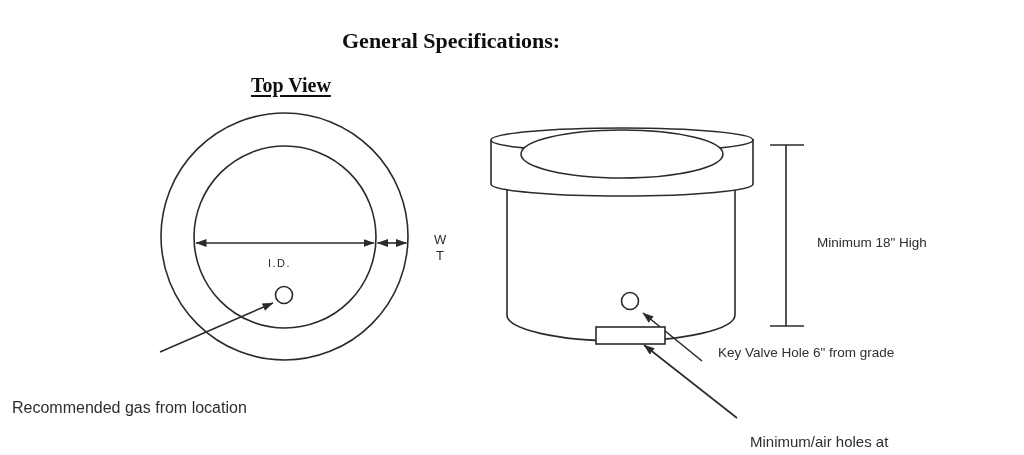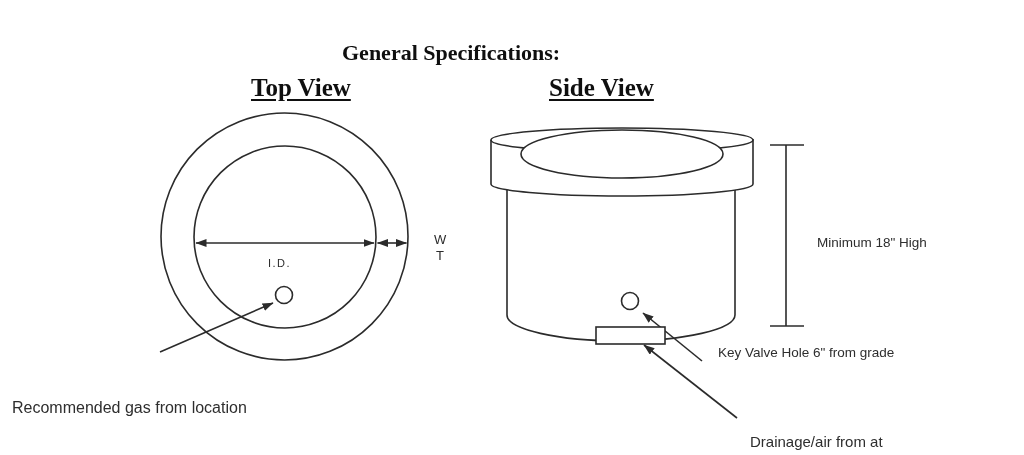--- a/index.html
+++ b/index.html
@@ -16,21 +16,21 @@
   .lbl { position: absolute; white-space: pre; }
   .title {
     font-family: "Liberation Serif", serif;
     font-weight: bold;
     font-size: 22px;
     color: #0f0f0f;
   }
   .view-heading {
     font-family: "Liberation Serif", serif;
     font-weight: bold;
-    font-size: 25px;
+    font-size: 20px;
     color: #0f0f0f;
     text-decoration: underline;
     text-decoration-thickness: 2px;
     text-underline-offset: 3px;
   }
   .dim-small { font-size: 11px; letter-spacing: 1.5px; color: #2b2b2b; margin-top: 40px; }
   .dim-wt { font-size: 13px; color: #2b2b2b; }
   .anno { font-size: 13.5px; color: #2e2e2e; }
   .anno-lg { font-size: 15px; line-height: 20.5px; color: #2e2e2e; }
   .note { font-size: 16px; line-height: 21px; color: #2e2e2e; }
@@ -69,37 +69,36 @@
       <rect x="596" y="327" width="69" height="17" fill="#ffffff"></rect>
       <circle cx="630" cy="301" r="8.5" fill="#ffffff"></circle>
       <g>
         <line x1="786" y1="145" x2="786" y2="326"></line>
         <line x1="770" y1="145" x2="804" y2="145"></line>
         <line x1="770" y1="326" x2="804" y2="326"></line>
       </g>
     </g>
   </svg>
 
-  <div class="lbl title" style="left:342px; top:40px;">General Specifications:</div>
+  <div class="lbl title" style="left:342px; top:28px;">General Specifications:</div>
 
   <div class="lbl view-heading" style="left:251px; top:74px;">Top View</div>
 
-  <div class="lbl view-heading" style="left:549px; top:74px;">Side View</div>
 
   <div class="lbl dim-small" style="left:268px; top:217px;">I.D.</div>
 
   <div class="lbl dim-wt" style="left:434px; top:232px;">W</div>
   <div class="lbl dim-wt" style="left:436px; top:248px;">T</div>
 
   <div class="lbl anno" style="left:817px; top:235px;">Minimum 18" High</div>
 
   <div class="lbl anno" style="left:718px; top:345px;">Key Valve Hole 6" from grade</div>
 
   <div class="lbl anno-lg" style="left:750px; top:391px;">
-    <div>Drainage/air from at</div>
+    <div>Minimum/air holes at</div>
     
   </div>
 
   <div class="lbl note" style="left:12px; top:355px;">
     <div>Recommended gas from location</div>
     
     
     
   </div>
 

